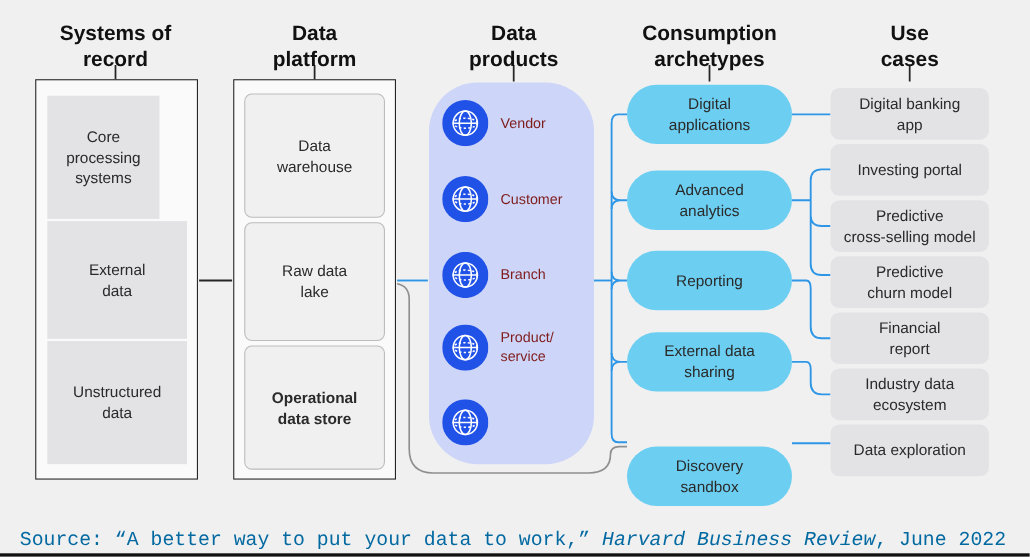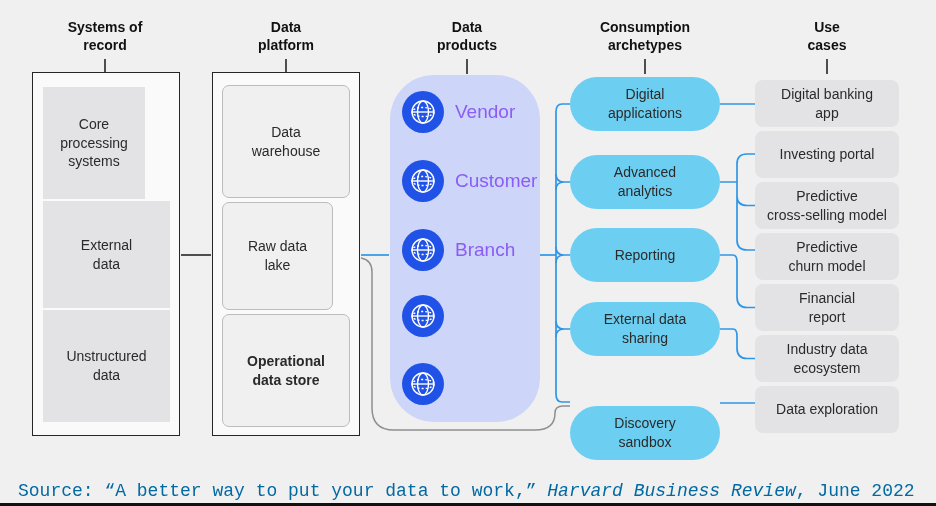--- a/index.html
+++ b/index.html
@@ -7,41 +7,41 @@
     width:936px;height:506px;position:relative;overflow:hidden;
     background:var(--bg,#f0f0f1);
     font-family:"Liberation Sans","DejaVu Sans",sans-serif;
     color:#222;
   }
   svg.wires{position:absolute;left:0;top:0;z-index:0;}
   .wire-dark{stroke:var(--outline-dark,#2b2b2b);stroke-width:1.6;fill:none;}
   .wire-blue{stroke:var(--connector-blue,#2e96e6);stroke-width:1.7;fill:none;}
   .wire-gray{stroke:var(--connector-gray,#8f8f8f);stroke-width:1.5;fill:none;}
   .hdr{
-    position:absolute;z-index:2;font-weight:bold;font-size:14px;line-height:1.25;
+    position:absolute;z-index:2;font-weight:bold;font-size:19px;line-height:1.25;
     text-align:center;white-space:pre-line;color:#111;
   }
   .outbox{
     position:absolute;z-index:1;border:1.5px solid var(--outline-dark,#222);
     background:#fafafa;box-sizing:border-box;
   }
   .cellTxt{
     display:flex;align-items:center;justify-content:center;text-align:center;
     white-space:pre-line;font-size:14px;line-height:1.35;color:#2a2a2a;
   }
   .seg{position:absolute;z-index:2;background:var(--box-gray,#e3e3e6);}
   .platbox{
     position:absolute;z-index:2;background:var(--platform-box,#f0f0f1);
     border:1px solid #bcbcbe;border-radius:7px;box-sizing:border-box;
   }
   .lavender{
     position:absolute;z-index:1;background:var(--lavender,#cdd5f8);border-radius:44px;
   }
   .prod-row{position:absolute;z-index:2;display:flex;align-items:center;gap:11px;height:42px;}
-  .prod-label{font-size:19px;line-height:1.3;white-space:pre-line;color:#8b5cf6;}
+  .prod-label{font-size:13px;line-height:1.3;white-space:pre-line;color:#7f1d1d;}
   .pill{
     position:absolute;z-index:2;left:570px;width:150px;height:54px;border-radius:27px;
     background:var(--pill,#6ccff2);
   }
   .ucase{
     position:absolute;z-index:2;left:755px;width:144px;height:47px;border-radius:8px;
     background:var(--usecase-gray,#e3e3e5);
   }
   .footer{
     position:absolute;z-index:2;left:18px;top:481px;font-size:18px;color:#0369a1;font-family:Liberation Mono, monospace;
@@ -93,21 +93,21 @@
 processing
 systems</div>
 <div class="seg cellTxt" style="left:43px;top:201px;width:127px;height:107px;">External
 data</div>
 <div class="seg cellTxt" style="left:43px;top:310px;width:127px;height:112px;">Unstructured
 data</div>
 
 <div class="outbox" style="left:212px;top:72px;width:148px;height:364px;"></div>
 <div class="platbox cellTxt" style="left:222px;top:85px;width:128px;height:113px;">Data
 warehouse</div>
-<div class="platbox cellTxt" style="left:222px;top:202px;width:111px;height:108px;">Raw data
+<div class="platbox cellTxt" style="left:222px;top:202px;width:128px;height:108px;">Raw data
 lake</div>
 <div class="platbox cellTxt" style="left:222px;top:314px;width:128px;height:113px;font-weight:bold;">Operational
 data store</div>
 
 <div class="lavender" style="left:390px;top:75px;width:150px;height:347px;"></div>
 
 <div class="prod-row" style="left:402px;top:91px;">
   <svg width="42" height="42" viewBox="0 0 42 42">
       <circle cx="21" cy="21" r="21" fill="#2152e8"></circle>
       <g fill="none" stroke="#fff" stroke-width="1.4">
@@ -146,20 +146,22 @@
 <div class="prod-row" style="left:402px;top:295px;">
   <svg width="42" height="42" viewBox="0 0 42 42">
       <circle cx="21" cy="21" r="21" fill="#2152e8"></circle>
       <g fill="none" stroke="#fff" stroke-width="1.4">
         <circle cx="21" cy="21" r="11"></circle>
         <ellipse cx="21" cy="21" rx="5.5" ry="11"></ellipse>
         <path d="M10 21 H32"></path>
         <ellipse cx="21" cy="21" rx="11" ry="4.5" stroke-dasharray="2 2"></ellipse>
       </g>
     </svg>
+  <span class="prod-label">Product/
+service</span>
 </div>
 <div class="prod-row" style="left:402px;top:363px;">
   <svg width="42" height="42" viewBox="0 0 42 42">
       <circle cx="21" cy="21" r="21" fill="#2152e8"></circle>
       <g fill="none" stroke="#fff" stroke-width="1.4">
         <circle cx="21" cy="21" r="11"></circle>
         <ellipse cx="21" cy="21" rx="5.5" ry="11"></ellipse>
         <path d="M10 21 H32"></path>
         <ellipse cx="21" cy="21" rx="11" ry="4.5" stroke-dasharray="2 2"></ellipse>
       </g>

